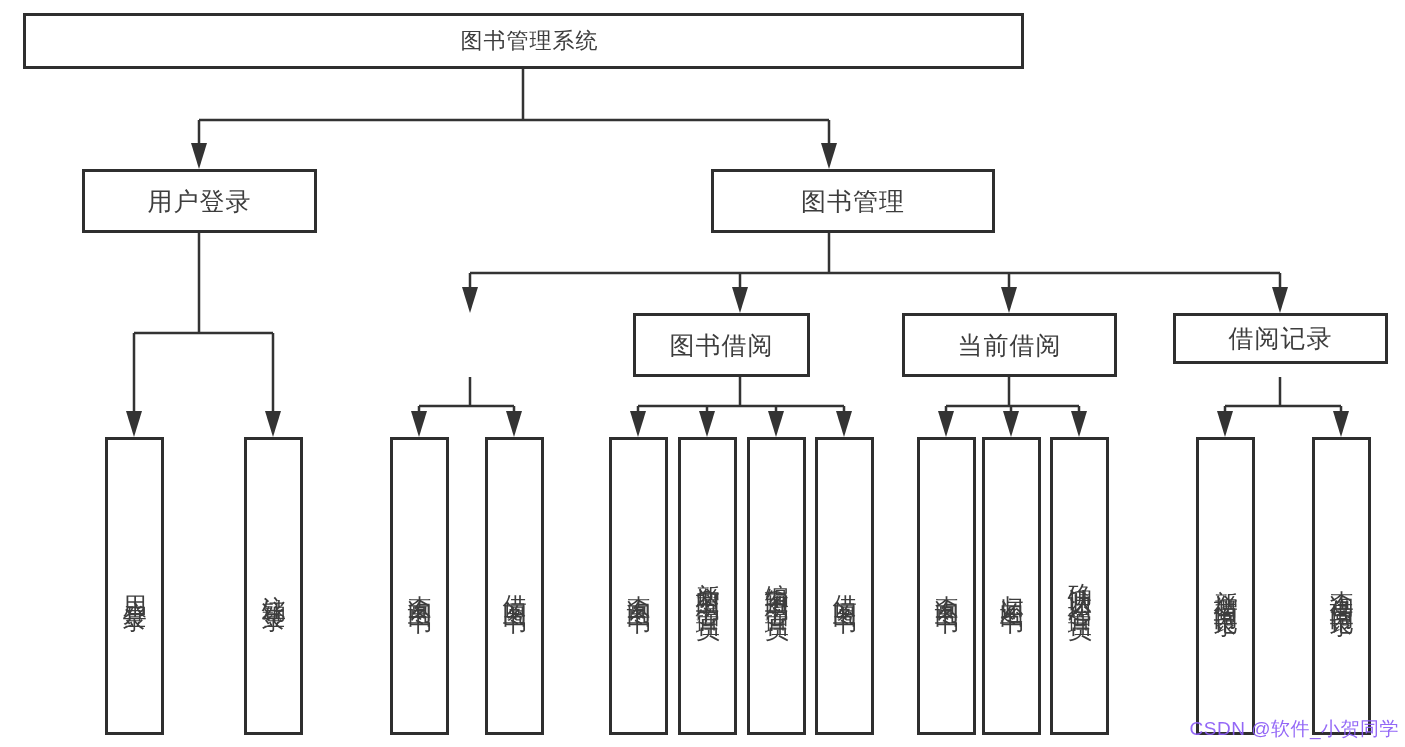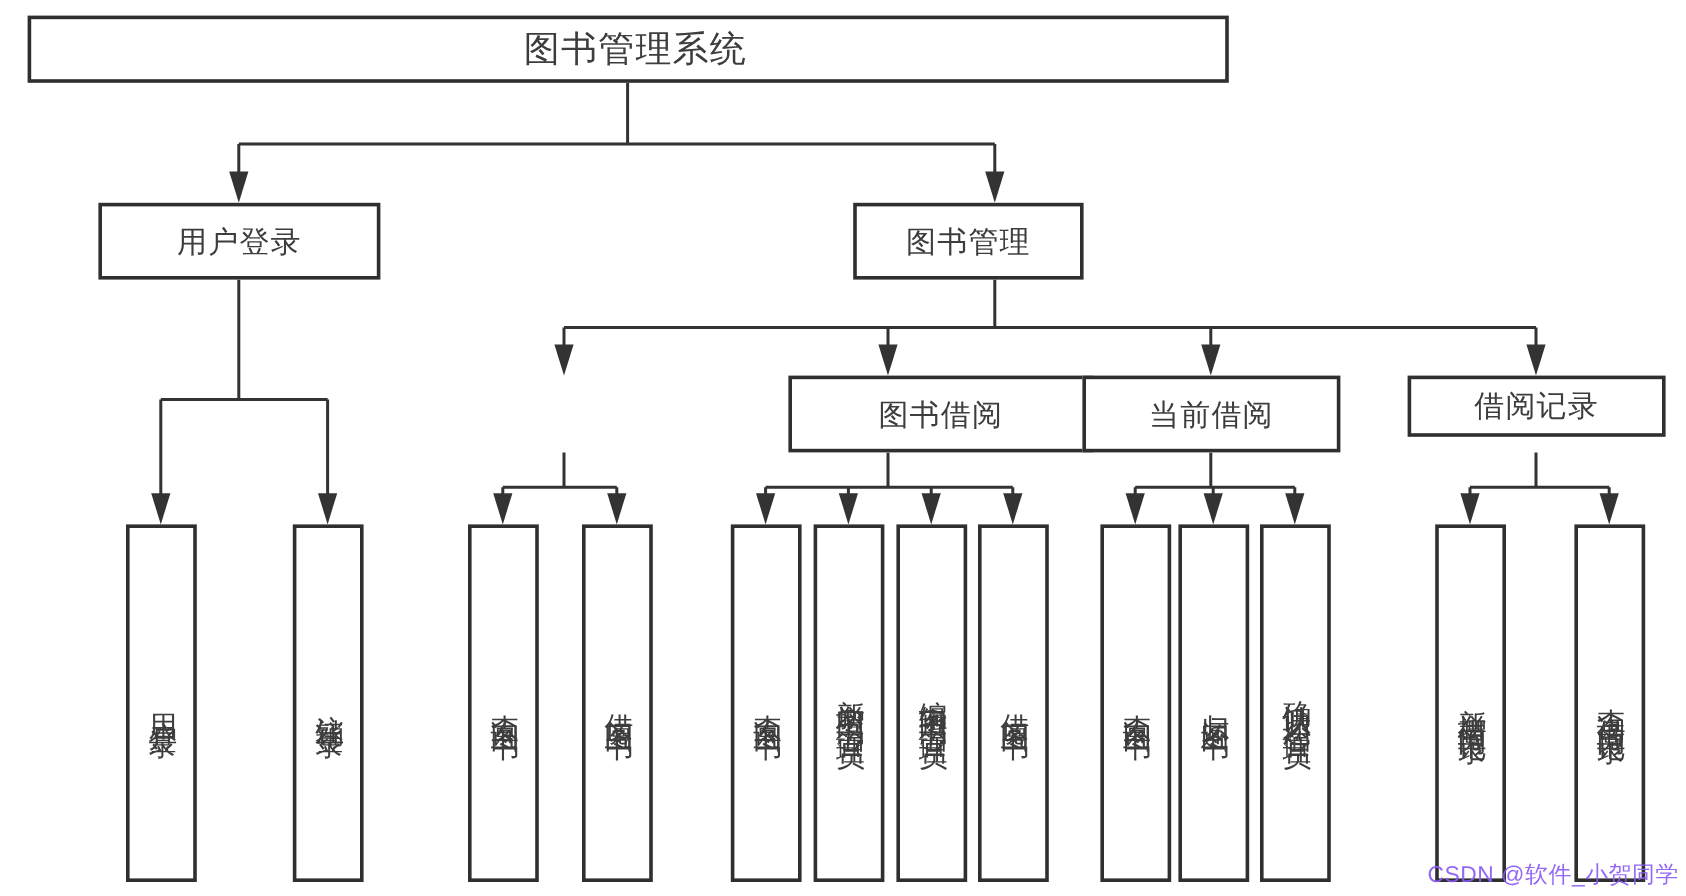--- a/index.html
+++ b/index.html
@@ -10,21 +10,21 @@
     background:#ffffff; overflow:hidden;
   }
   .connectors { position:absolute; left:0; top:0; width:1405px; height:747px; }
   .connectors path { stroke:#333333; stroke-width:2.5; fill:none; }
   .connectors polygon { fill:#333333; stroke:none; }
   .node {
     position:absolute; background:#ffffff; border:3px solid #2f2f2f;
     display:flex; align-items:center; justify-content:center;
     color:#3d3d3d; font-size:25px; letter-spacing:1px; white-space:nowrap;
   }
-  .node.root-box { font-size:30px;padding-left:12px; }
+  .node.root-box { font-size:22px;padding-left:12px; }
   .leaf {
     position:absolute; top:437px; width:59px; height:298px;
     background:#ffffff; border:3px solid #2f2f2f;
     display:flex; align-items:center; justify-content:center;
   }
   .vtext {
     writing-mode:vertical-lr; text-orientation:mixed;
     white-space:nowrap; font-size:24px; letter-spacing:5px;
     line-height:1.1; color:#3d3d3d;
   }
@@ -78,23 +78,23 @@
     <g>
       <path d="M1280 377 V406 M1225 406 H1341 M1225 406 V413 M1341 406 V413"></path>
       <polygon points="1217,411 1233,411 1225,437"></polygon>
       <polygon points="1333,411 1349,411 1341,437"></polygon>
     </g>
   </svg>
 
   <div class="node root-box" style="left:23px; top:13px; width:1001px; height:56px">图书管理系统</div>
 
   <div class="node" style="left:82px; top:169px; width:235px; height:64px">用户登录</div>
-  <div class="node" style="left:711px; top:169px; width:192px; height:64px">图书管理</div>
+  <div class="node" style="left:711px; top:169px; width:284px; height:64px">图书管理</div>
 
-  <div class="node" style="left:657px; top:313px; width:254px; height:64px">图书借阅</div>
+  <div class="node" style="left:633px; top:313px; width:177px; height:64px">图书借阅</div>
   <div class="node" style="left:902px; top:313px; width:215px; height:64px">当前借阅</div>
   <div class="node" style="left:1173px; top:313px; width:215px; height:51px">借阅记录</div>
 
   <div class="leaf" style="left:105px">
     <span class="vtext">用户登录</span>
   </div>
   <div class="leaf" style="left:244px">
     <span class="vtext">注销登录</span>
   </div>
 

